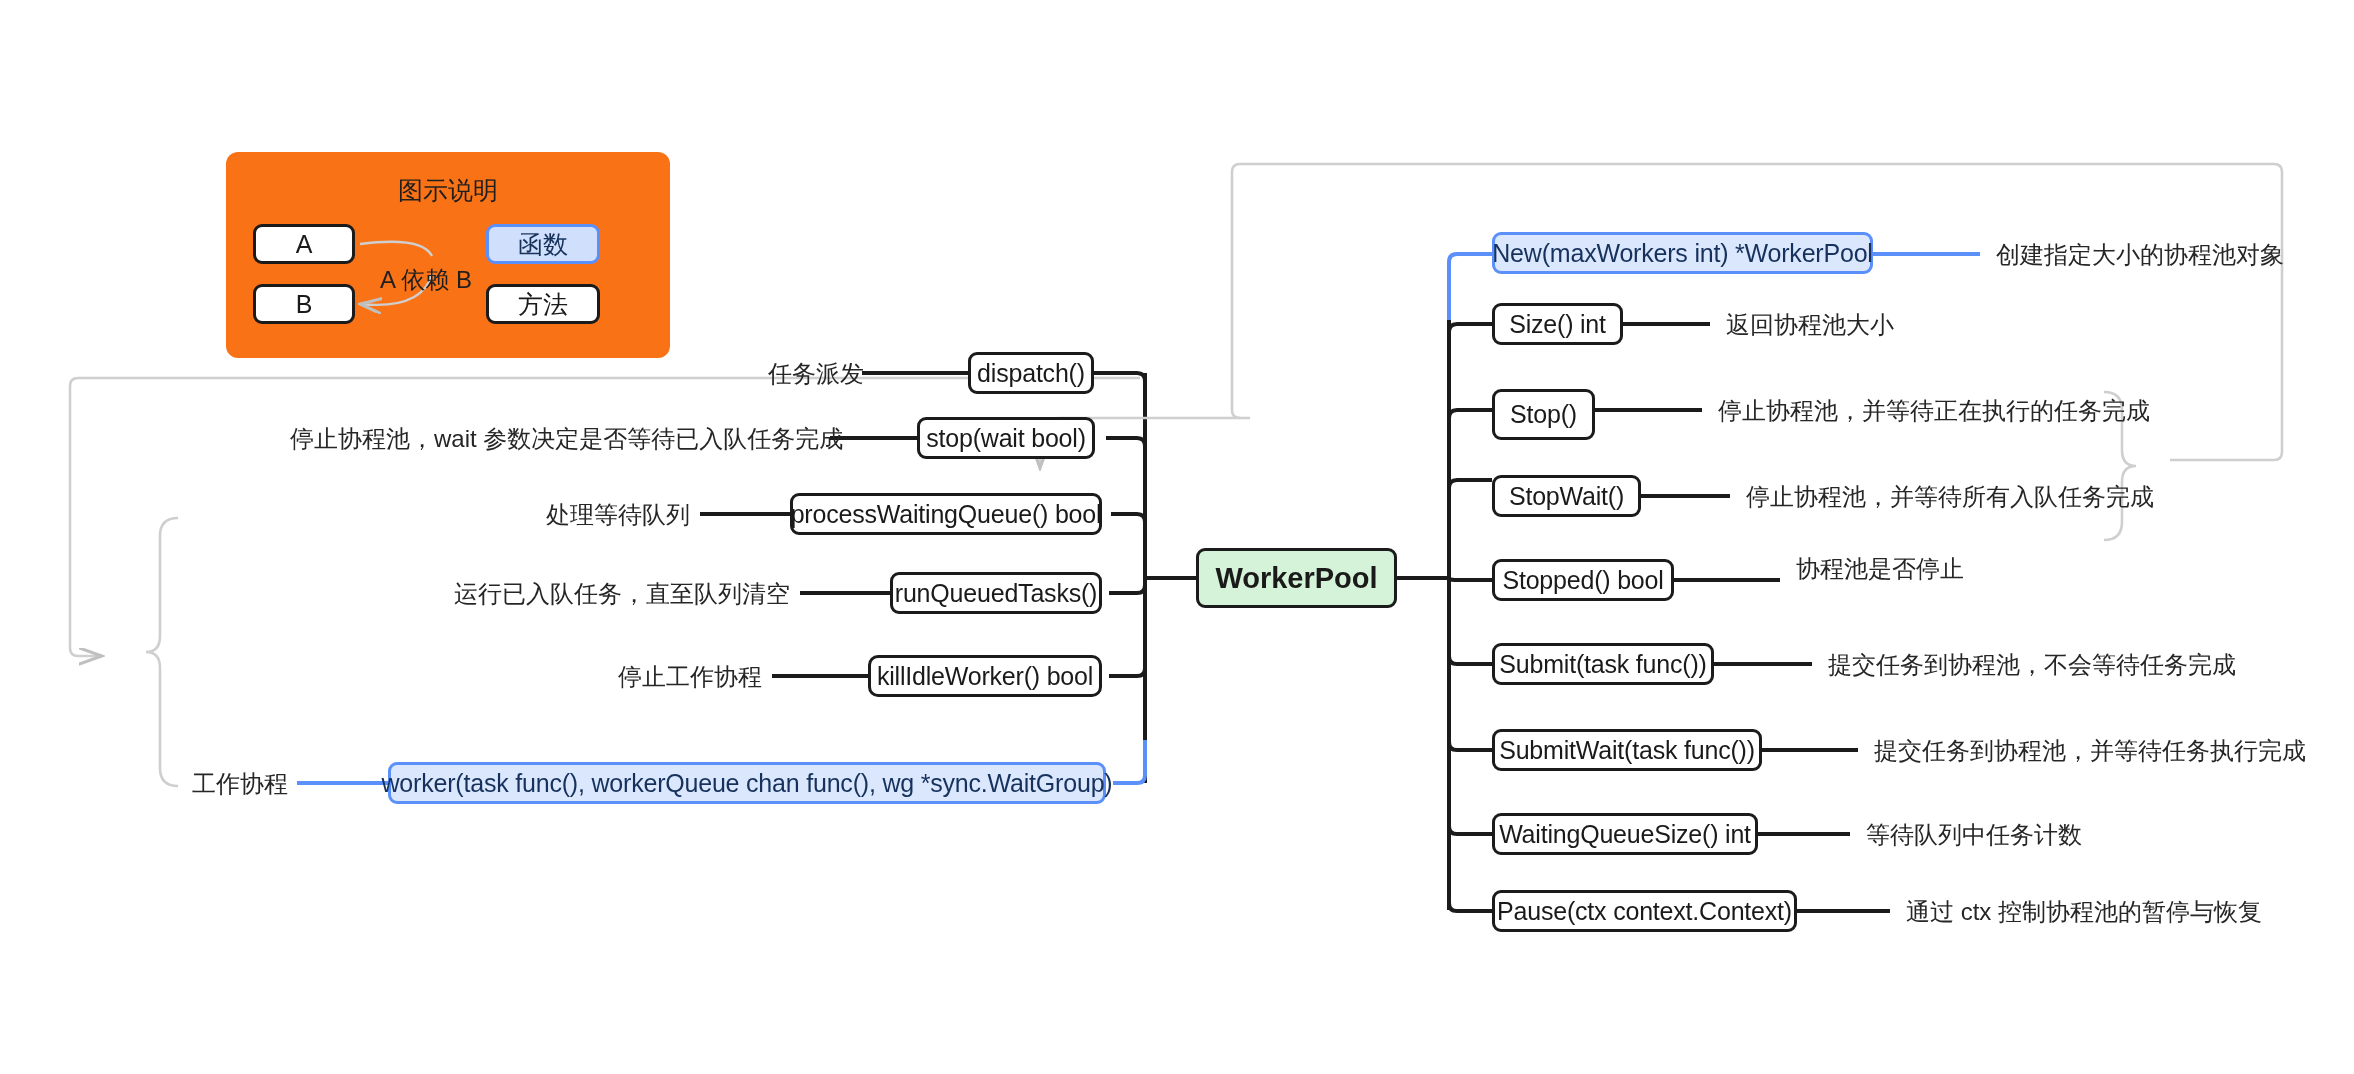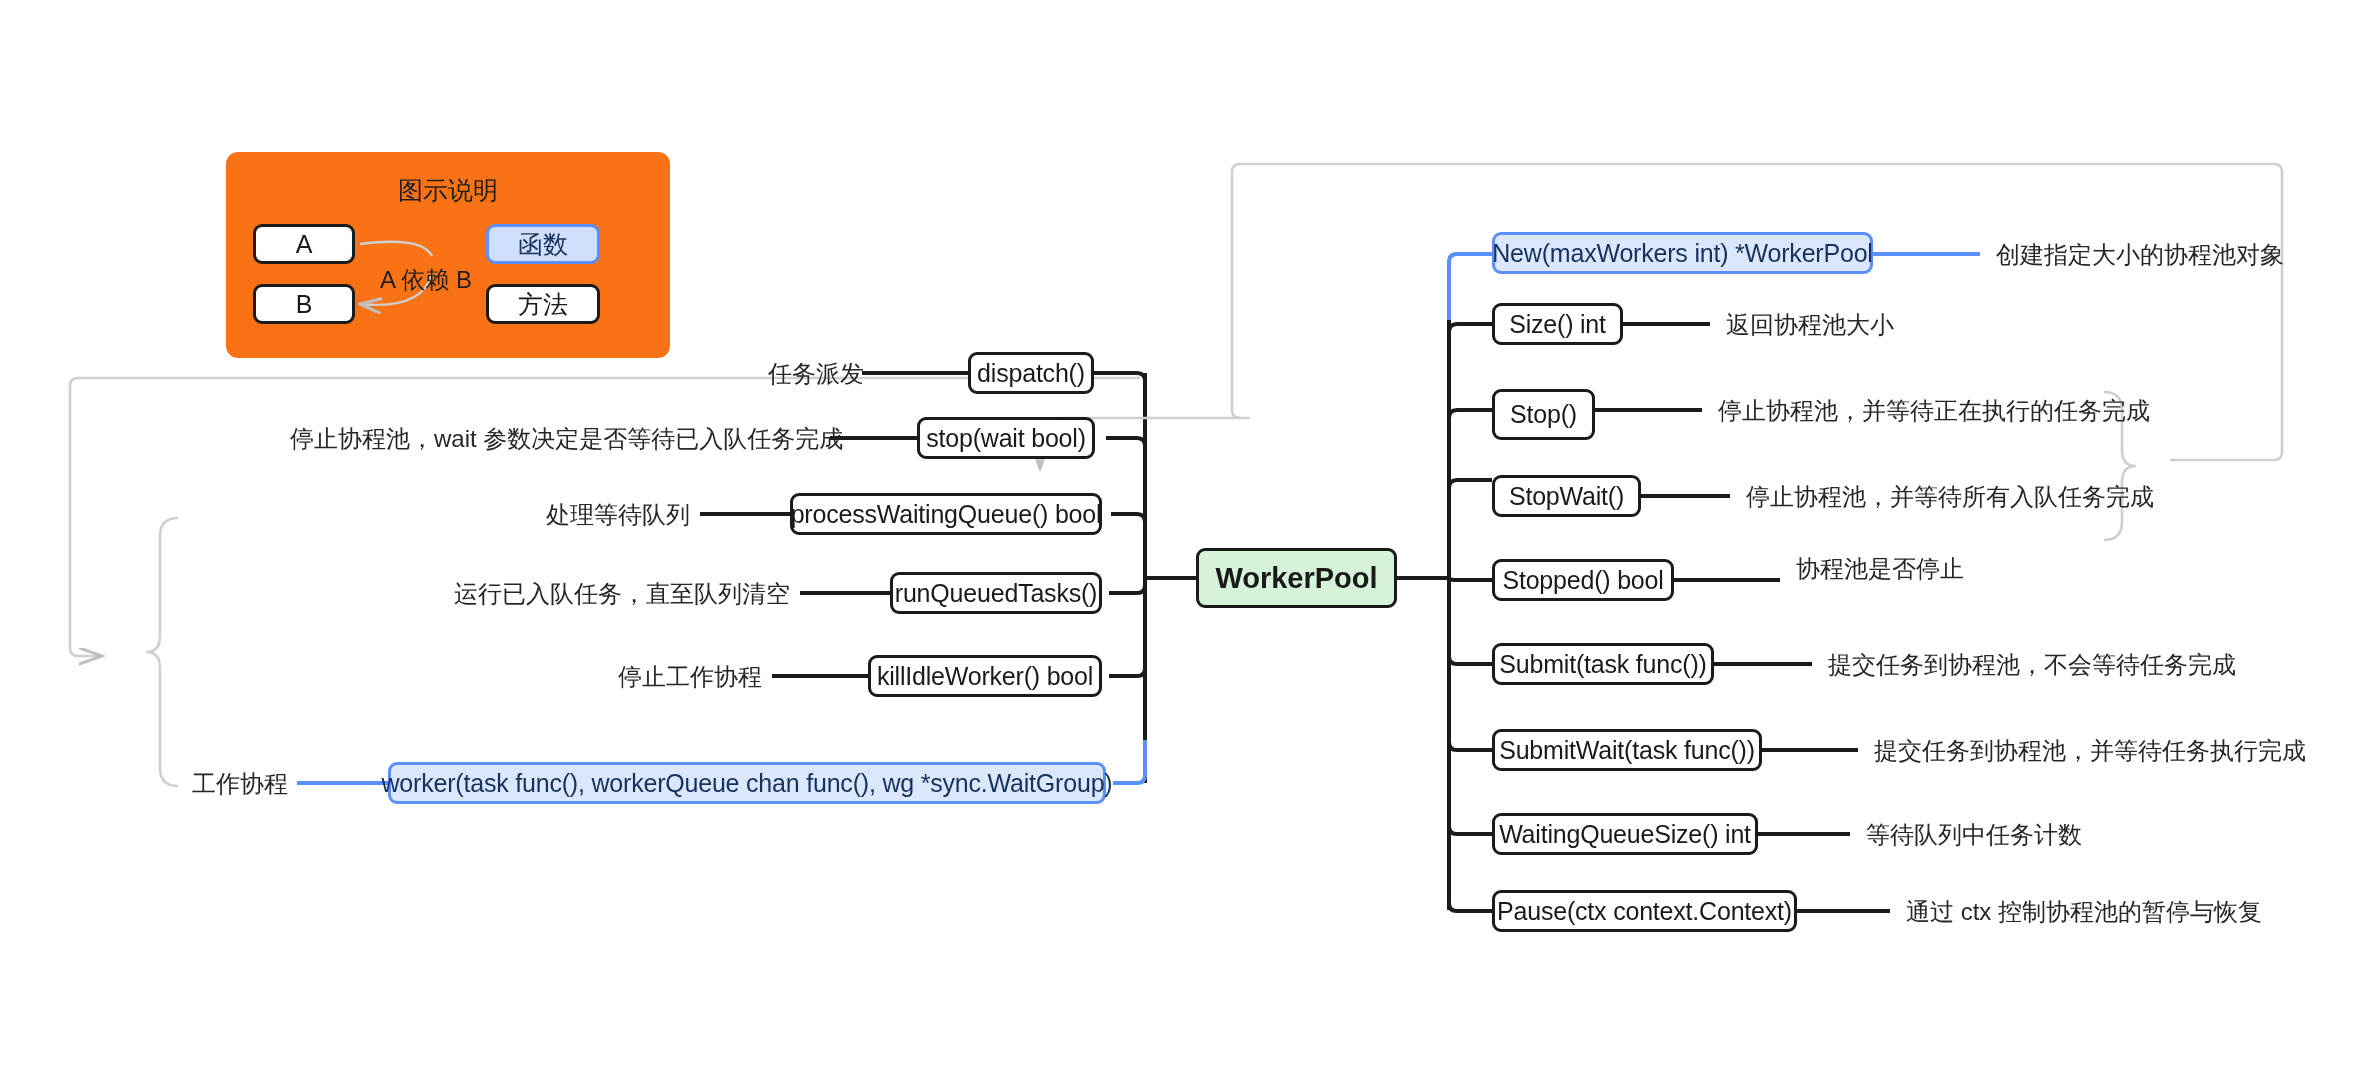--- a/index.html
+++ b/index.html
@@ -243,21 +243,21 @@
   <div class="node" style="left:790px; top:493px; width:312px; height:42px;">
     <span>processWaitingQueue() bool</span>
   </div>
   <div class="lbl left-desc" style="left:530px; top:503px; width:160px;">处理等待队列</div>
 
   <div class="node" style="left:890px; top:572px; width:212px; height:42px;">
     <span>runQueuedTasks()</span>
   </div>
   <div class="lbl left-desc" style="left:440px; top:582px; width:350px;">运行已入队任务，直至队列清空</div>
 
-  <div class="node" style="left:868px; top:655px; width:234px; height:42px;">
+  <div class="node" style="left:868px; top:655px; width:234px; height:42px;border-radius:10px;">
     <span>killIdleWorker() bool</span>
   </div>
   <div class="lbl left-desc" style="left:610px; top:665px; width:152px;">停止工作协程</div>
 
   <div class="node fn" style="left:388px; top:762px; width:718px; height:42px;">
     <span>worker(task func(), workerQueue chan func(), wg *sync.WaitGroup)</span>
   </div>
   <div class="lbl left-desc" style="left:190px; top:772px; width:98px;">工作协程</div>
 
   <div class="node fn" style="left:1492px; top:232px; width:381px; height:42px;">

